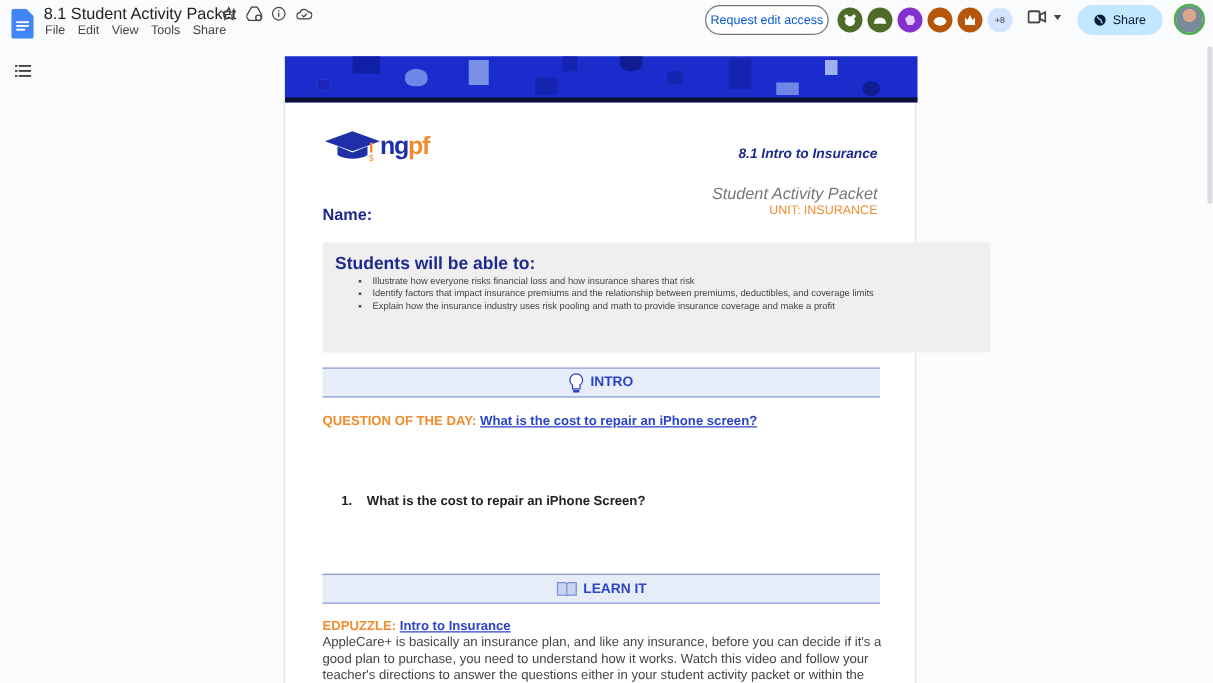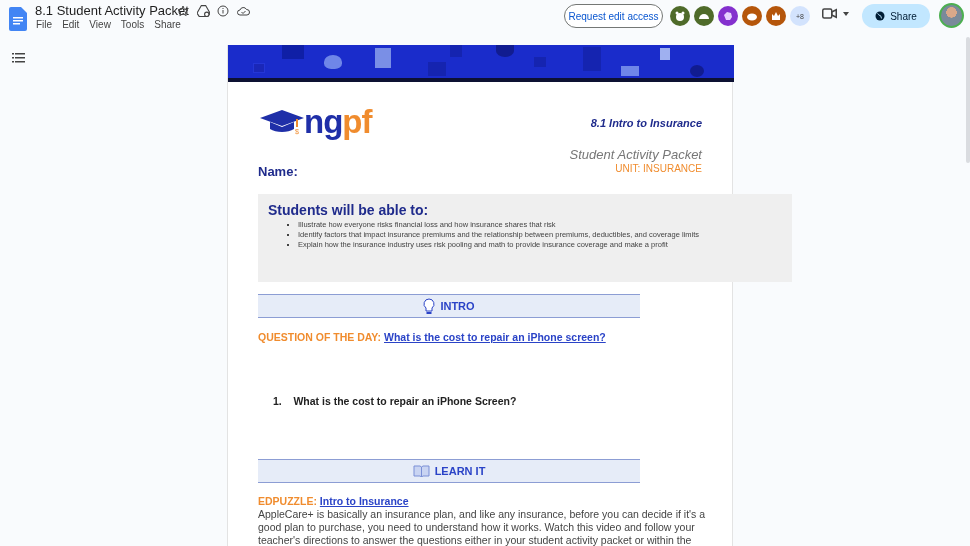--- a/index.html
+++ b/index.html
@@ -20,36 +20,36 @@
   .profile { position: absolute; left: 939px; top: 3px; width: 25px; height: 25px; border-radius: 50%; border: 2px solid #4caf50; background: radial-gradient(circle at 50% 35%, #d9a88a 0 30%, #7a8a9a 31% 100%); cursor: pointer; }
   .outline-btn { position: absolute; left: 12px; top: 49px; cursor: pointer; }
   .scroll-thumb { position: absolute; left: 966px; top: 37px; width: 4px; height: 126px; background: #dadce0; border-radius: 2px; }
 
   .page { position: absolute; left: 227px; top: 45px; width: 506px; height: 520px; background: #fff; border-left: 1px solid #e3e3e3; border-right: 1px solid #e3e3e3; }
   .banner { position: absolute; left: 0; top: 0; width: 506px; height: 37px; background: #1a2ccb; overflow: hidden; }
   .banner-bottom { position: absolute; left: 0; bottom: 0; width: 100%; height: 4px; background: #0d1133; }
   .bshape { position: absolute; }
 
   .logo { position: absolute; left: 32px; top: 58px; display: flex; align-items: center; }
-  .logo-text { font-size: 33px; font-weight: bold; letter-spacing: -1px; }
+  .logo-text { font-size: 20px; font-weight: bold; letter-spacing: -1px; }
   .logo-ng { color: #1f2fa8; }
   .logo-pf { color: #f08c2e; }
   .hdr-right { position: absolute; right: 30px; top: 72px; text-align: right; }
   .hdr-title { font-size: 11px; font-weight: bold; font-style: italic; color: #1f2b8c; }
   .hdr-sub { font-size: 13px; font-style: italic; color: #777; margin-top: 18px; }
   .hdr-unit { font-size: 10px; color: #f08c2e; margin-top: 1px; }
 
   .name-label { position: absolute; left: 30px; top: 119px; font-size: 13px; font-weight: bold; color: #1f2b8c; }
 
   .objectives { position: absolute; left: 30px; top: 149px; width: 534px; height: 88px; background: #efefef; padding: 8px 10px; }
   .obj-title { font-size: 14px; font-weight: bold; color: #1f2b8c; }
   .obj-list { margin-top: 2px; padding-left: 30px; font-size: 7.5px; color: #444; line-height: 10px; }
   .obj-list li { list-style: square; }
 
-  .section-bar { position: absolute; left: 30px; width: 382px; height: 24px; background: #e6ecf8; border-top: 1px solid #8c9dd4; border-bottom: 1px solid #8c9dd4; display: flex; align-items: center; justify-content: center; gap: 5px; }
+  .section-bar { position: absolute; left: 30px; width: 446px; height: 24px; background: #e6ecf8; border-top: 1px solid #8c9dd4; border-bottom: 1px solid #8c9dd4; display: flex; align-items: center; justify-content: center; gap: 5px; }
   .section-label { font-size: 11px; font-weight: bold; color: #2a43c7; }
 
   .para { position: absolute; left: 30px; width: 450px; font-size: 10.5px; line-height: 13px; color: #444; }
   .qod-label { color: #f08c2e; font-weight: bold; }
   .link { color: #2a43c7; font-weight: bold; text-decoration: underline; cursor: pointer; }
   .q1 { position: absolute; left: 45px; top: 350px; font-size: 10.5px; font-weight: bold; color: #222; }
 </style>
 </head>
 <body>
 

